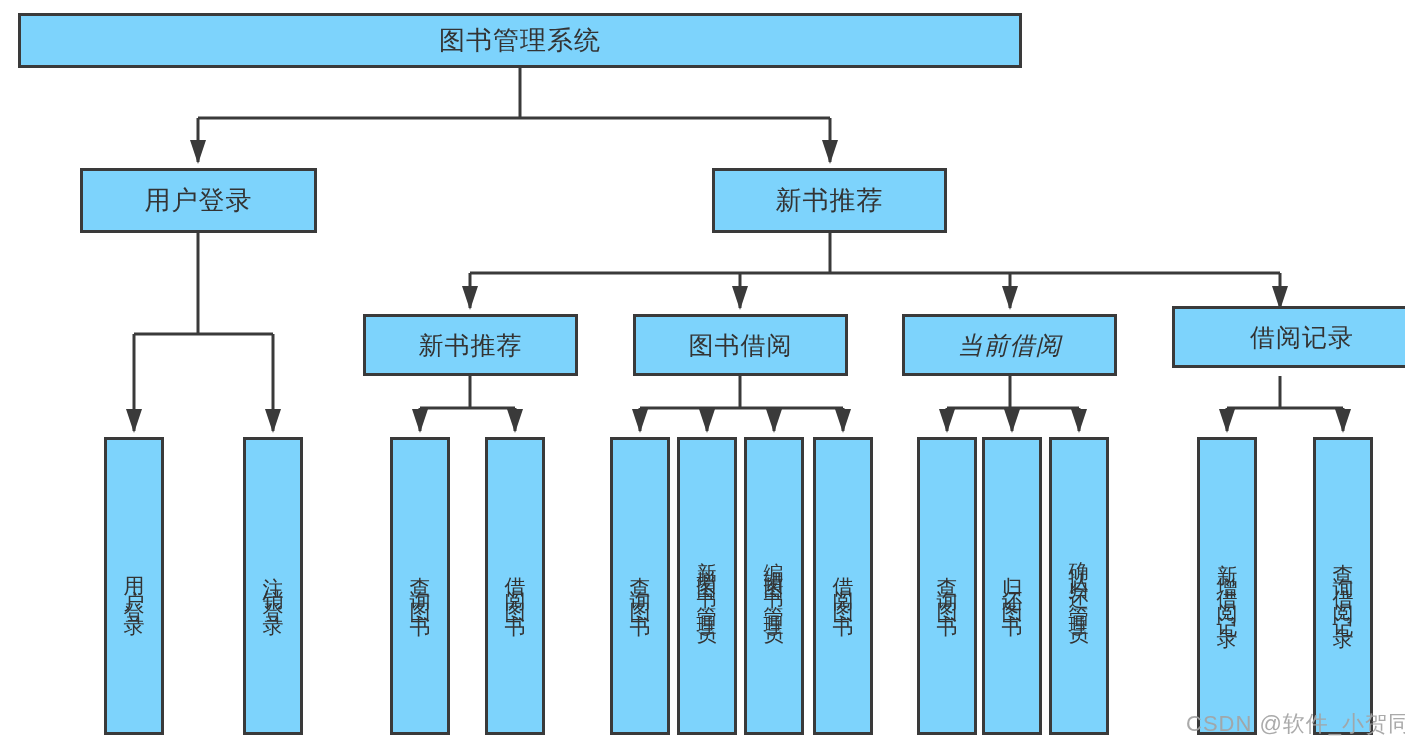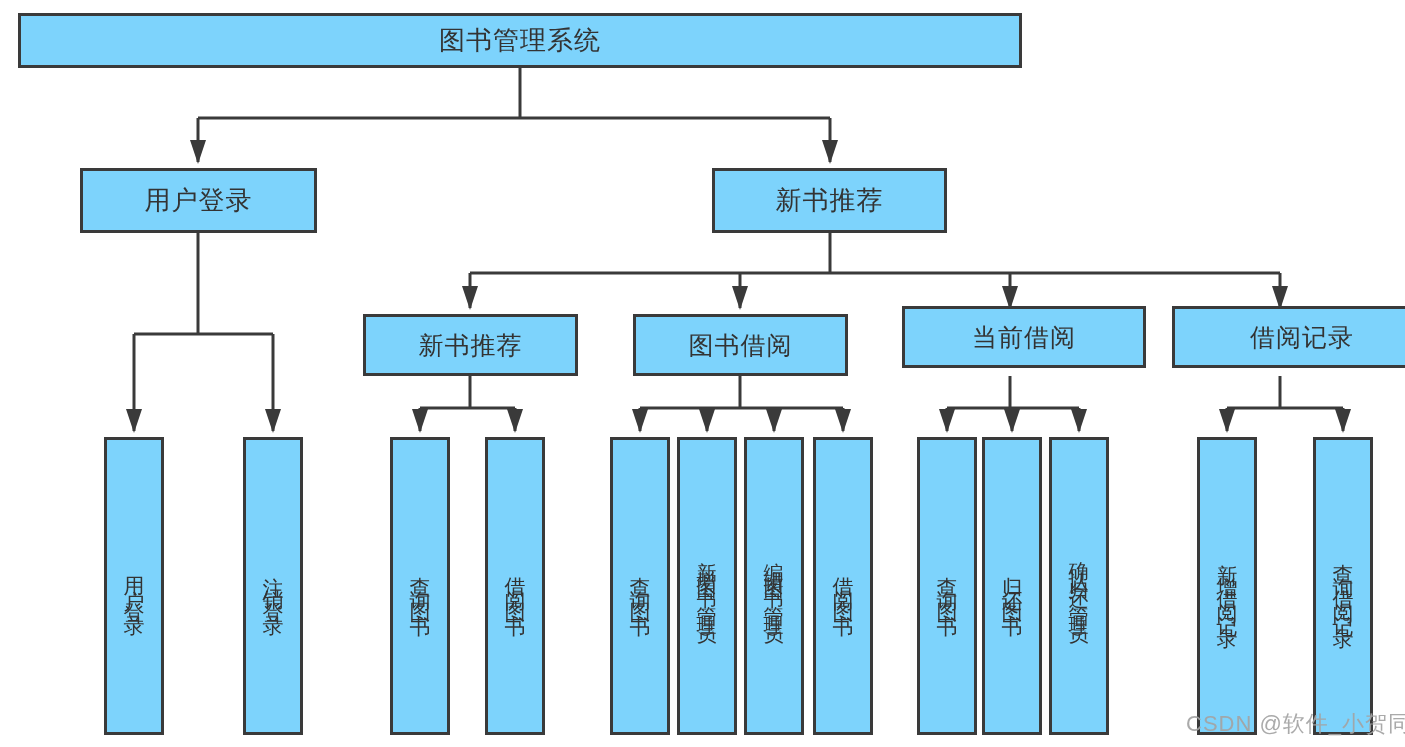--- a/index.html
+++ b/index.html
@@ -123,21 +123,21 @@
     </g>
   </svg>
 
   <div class="box h-label" style="left:18px; top:13px; width:1004px; height:55px;">图书管理系统</div>
 
   <div class="box h-label" style="left:80px; top:168px; width:237px; height:65px;">用户登录</div>
   <div class="box h-label" style="left:712px; top:168px; width:235px; height:65px;">新书推荐</div>
 
   <div class="box l3-label" style="left:363px; top:314px; width:215px; height:62px;">新书推荐</div>
   <div class="box l3-label" style="left:633px; top:314px; width:215px; height:62px;font-family:Liberation Mono, monospace;">图书借阅</div>
-  <div class="box l3-label" style="left:902px; top:306px; width:244px; height:62px;">当前借阅</div>
+  <div class="box l3-label" style="left:902px; top:314px; width:215px; height:62px;font-style:italic;">当前借阅</div>
   <div class="box l3-label" style="left:1172px; top:306px; width:260px; height:62px;">借阅记录</div>
 
   <div class="box leaf" style="left:104px;">用户登录</div>
   <div class="box leaf" style="left:243px;">注销登录</div>
 
   <div class="box leaf" style="left:390px;">查询图书</div>
   <div class="box leaf" style="left:485px;">借阅图书</div>
 
   <div class="box leaf" style="left:610px;">查询图书</div>
   <div class="box leaf tight" style="left:677px;">新增图书（管理员）</div>

